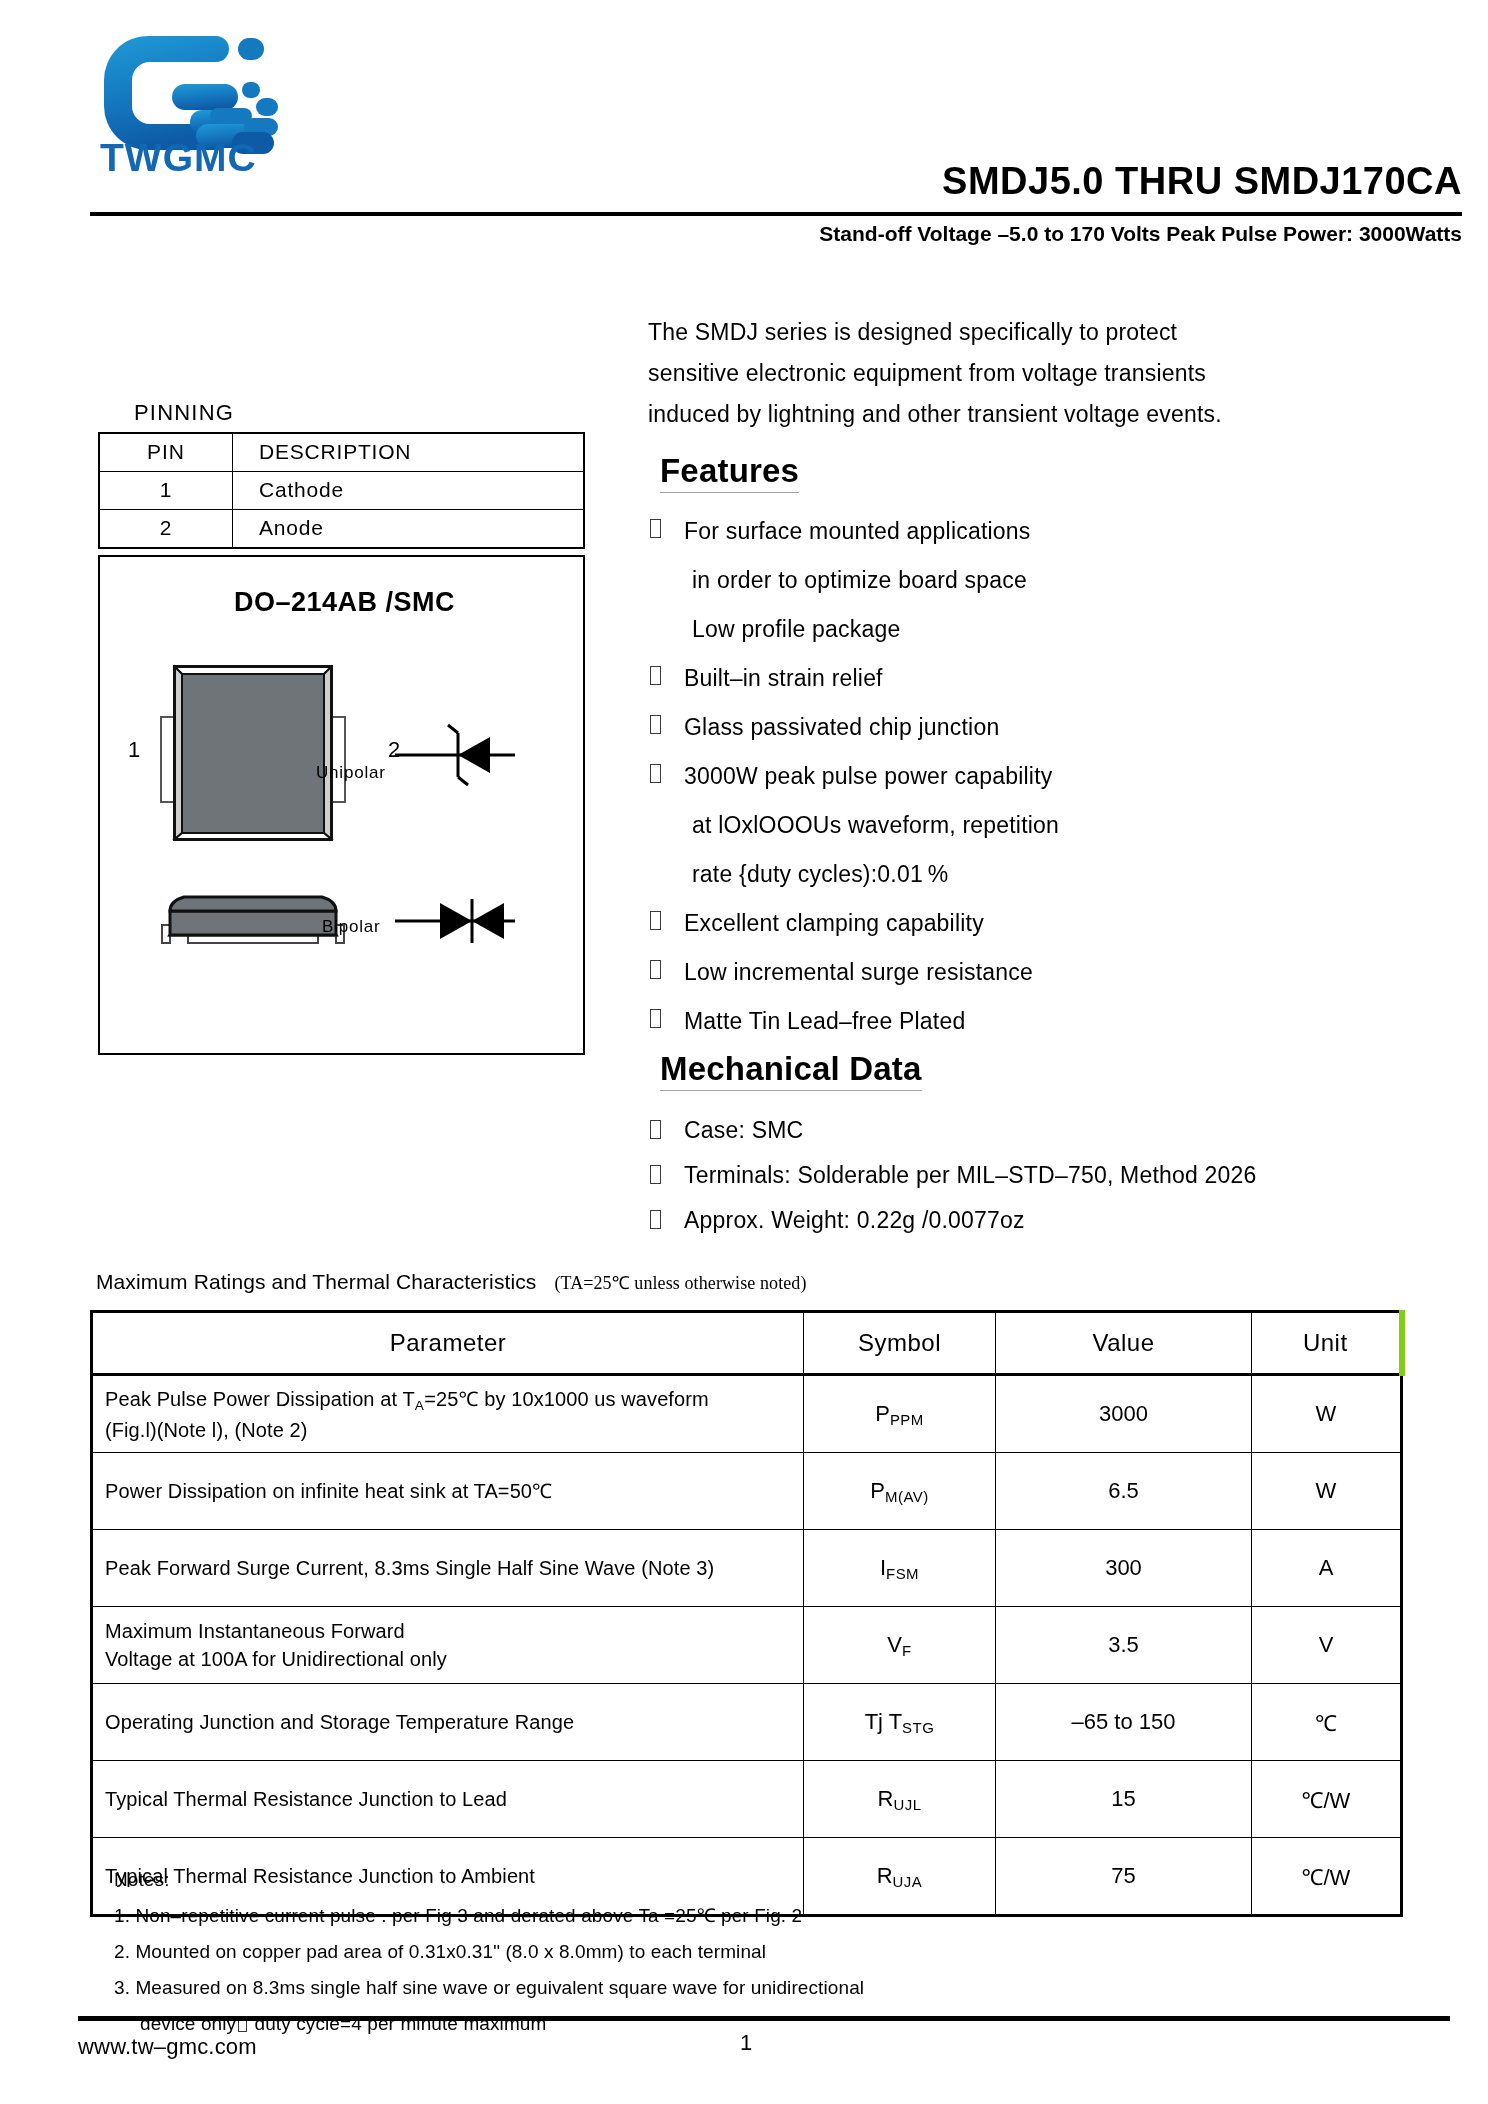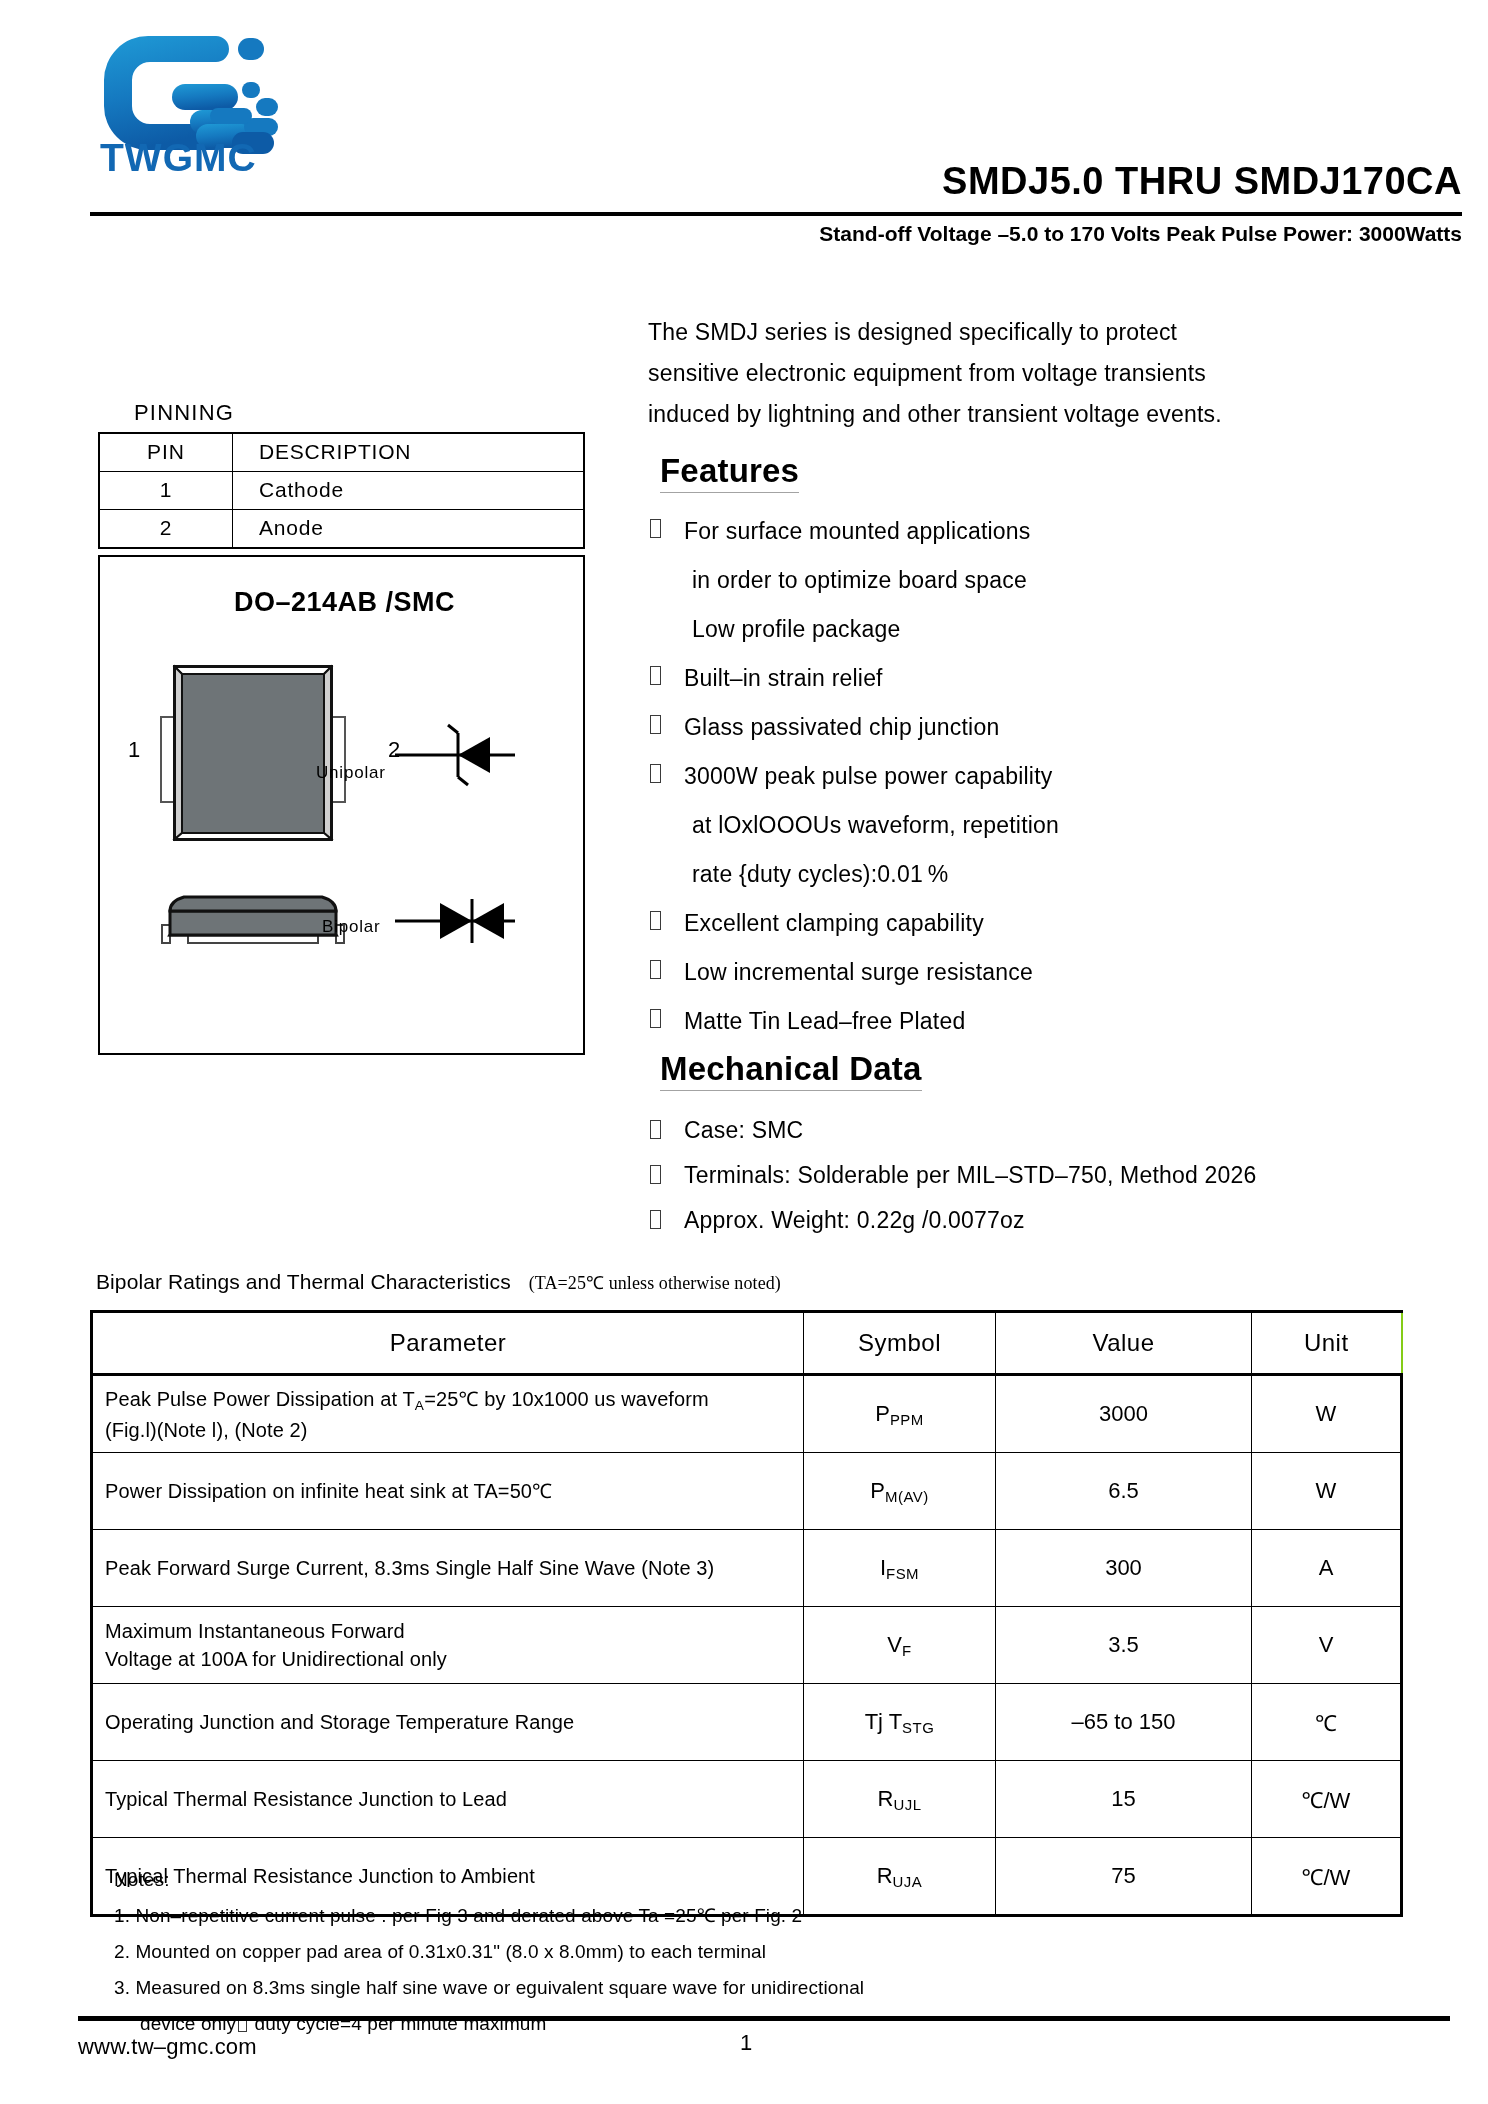--- a/index.html
+++ b/index.html
@@ -201,21 +201,21 @@
   }
   #ratings-table tr.hdr th {
     border-top: 3px solid #000;
     border-bottom: 3px solid #000;
     font-weight: normal;
     font-size: 24px;
     height: 58px;
     letter-spacing: 0.5px;
   }
   #ratings-table tr.hdr th.param-h { border-left: 3px solid #000; }
-  #ratings-table tr.hdr th.unit-h  { border-right: 2px solid #84cc16; }
+  #ratings-table tr.hdr th.unit-h  { border-right: 6px solid #84cc16; }
   #ratings-table td {
     font-size: 20px;
     height: 64px;
   }
   #ratings-table td.param {
     border-left: 3px solid #000;
     padding: 6px 8px 6px 12px;
     line-height: 28px;
     letter-spacing: 0.1px;
   }
@@ -390,21 +390,21 @@
 </ul>
 
 <div class="sec-head" id="mech-head">Mechanical Data</div>
 <ul class="bullet-list" id="mech-list">
   <li class="bullet-item"><span class="bullet-glyph"></span><span>Case: SMC</span></li>
   <li class="bullet-item"><span class="bullet-glyph"></span><span>Terminals: Solderable per MIL–STD–750, Method 2026</span></li>
   <li class="bullet-item"><span class="bullet-glyph"></span><span>Approx. Weight:  0.22g /0.0077oz</span></li>
 </ul>
 
 <div id="ratings-caption">
-  <span>Bipolar Ratings and Thermal Characteristics</span><span class="cap-note">(TA=25℃ unless otherwise noted)</span>
+  <span>Maximum Ratings and Thermal Characteristics</span><span class="cap-note">(TA=25℃ unless otherwise noted)</span>
 </div>
 
 <table id="ratings-table">
   <colgroup>
     <col class="c-param">
       <col class="c-sym">
       <col class="c-val">
       <col class="c-unit">
   </colgroup>
   <tbody>

